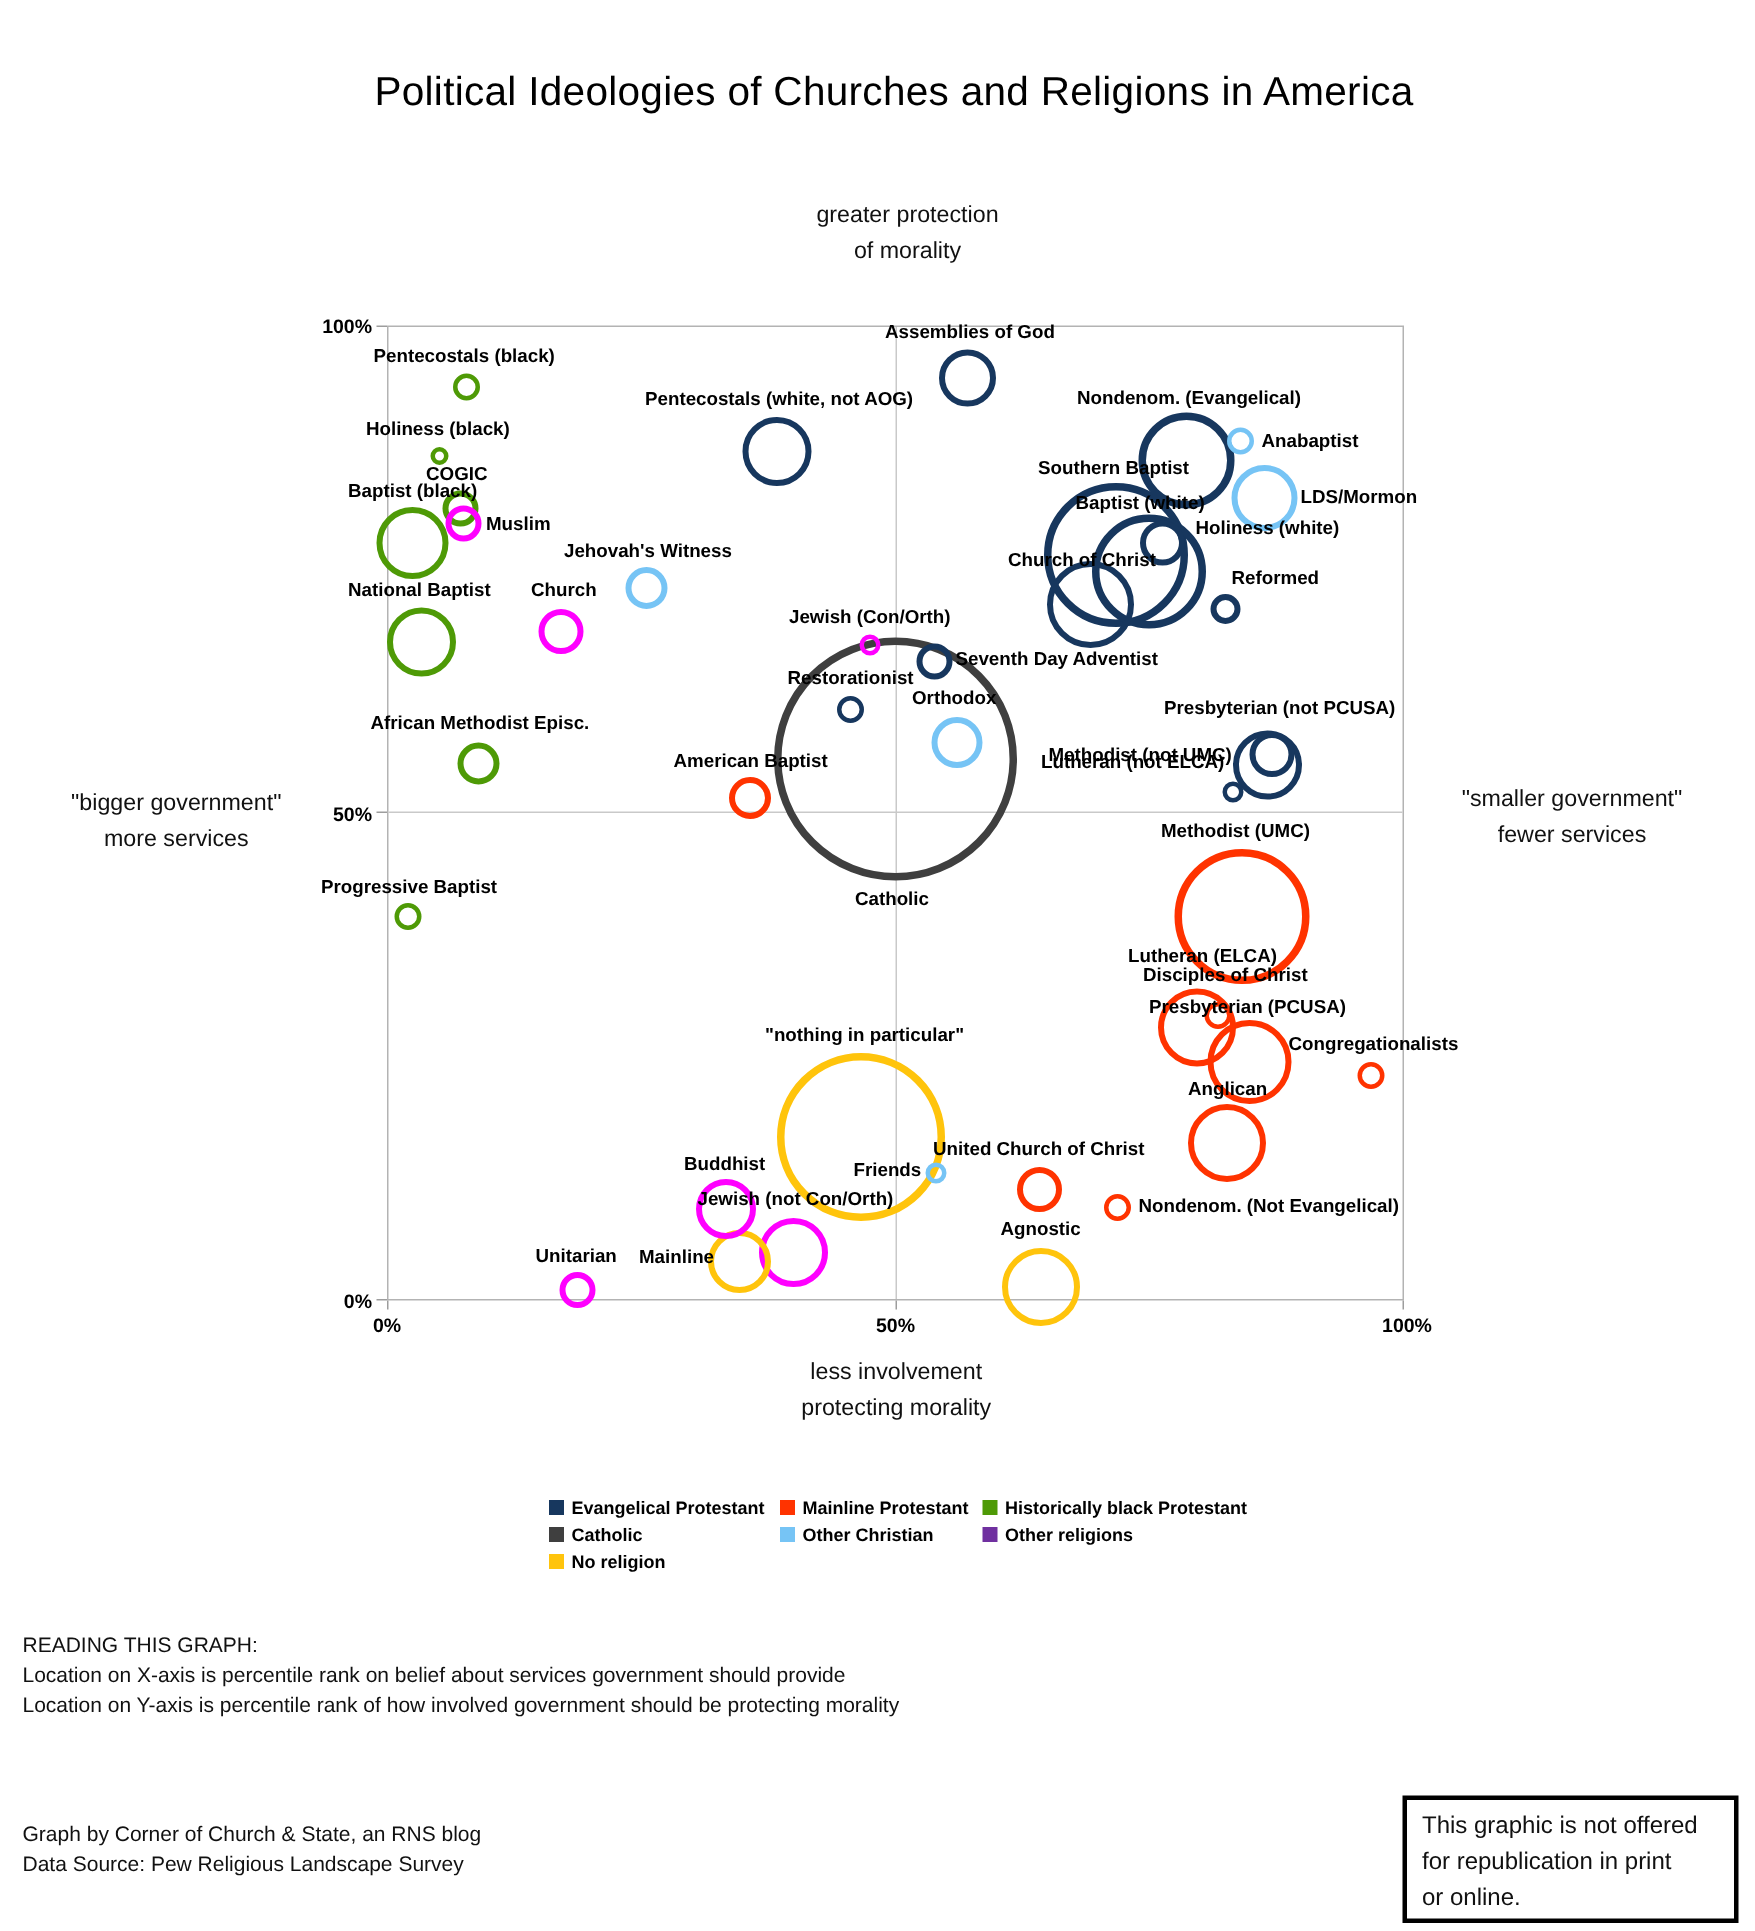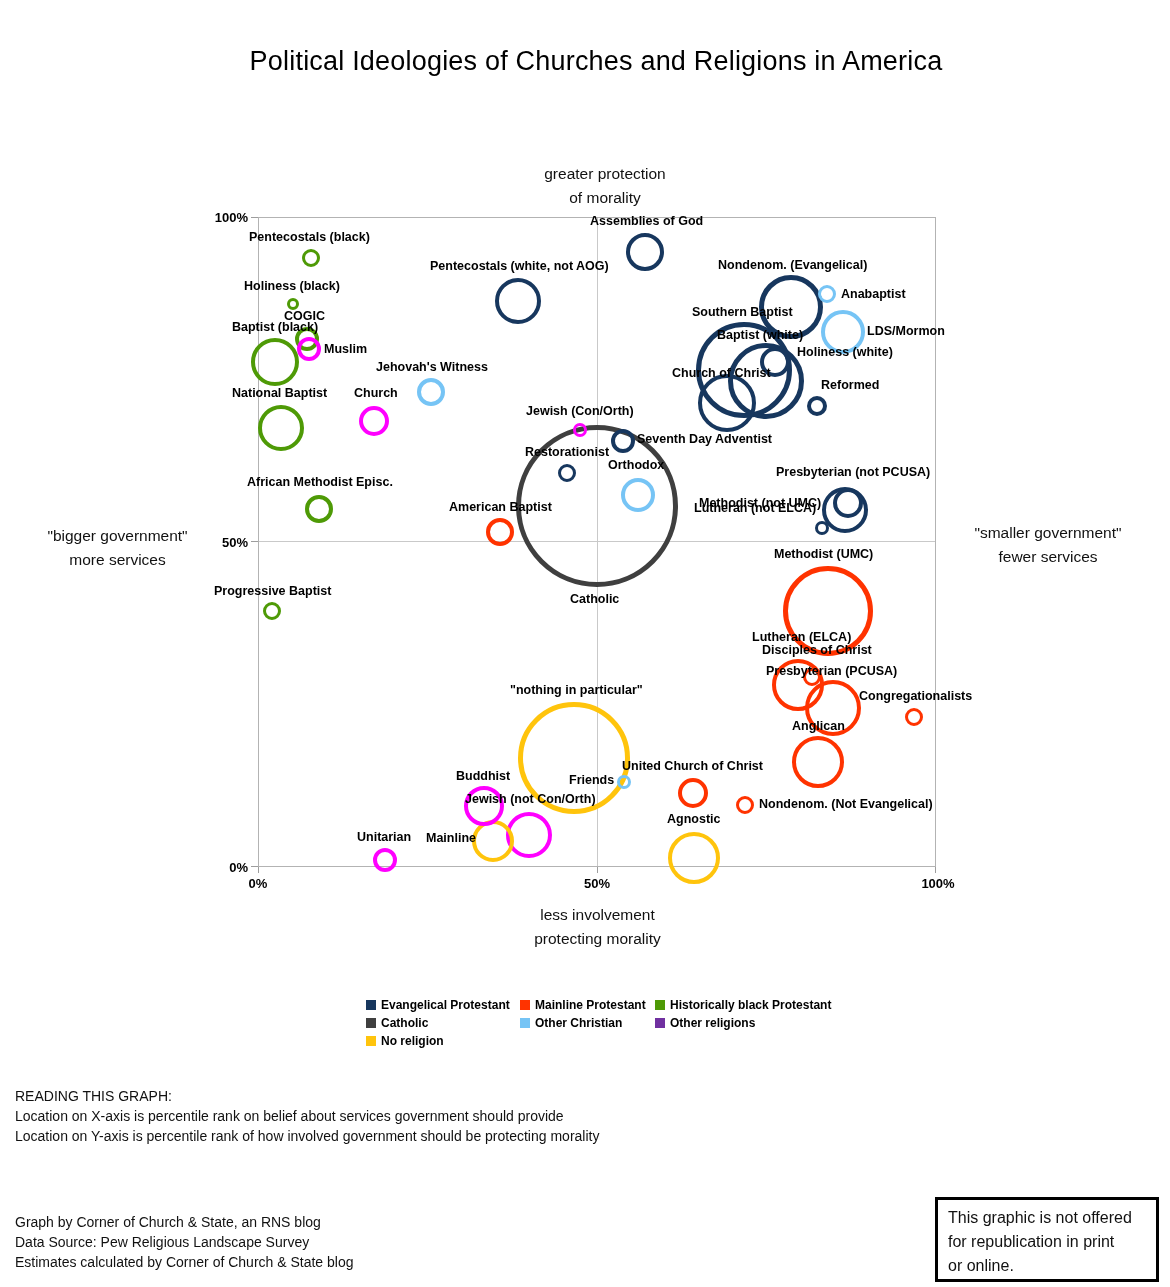--- a/index.html
+++ b/index.html
@@ -26,21 +26,21 @@
               border:3px solid #000;box-sizing:border-box;padding:6px 0 0 10px;
               font-size:16px;line-height:24px;color:#111;background:#fff;}
 </style>
 </head>
 <body>
 
 <div class="canvas" id="canvas">
 
   <div class="title">Political Ideologies of Churches and Religions in America</div>
 
-  <div class="quad-label" style="left:450px;top:162px;width:310px;">
+  <div class="quad-label" style="left:450px;top:132px;width:310px;">
     <div>greater protection</div>
     <div>of morality</div>
   </div>
   <div class="quad-label" style="left:450px;top:903px;width:295px;">
     <div>less involvement</div>
     <div>protecting morality</div>
   </div>
   <div class="quad-label" style="left:15px;top:524px;width:205px;">
     <div>"bigger government"</div>
     <div>more services</div>
@@ -103,21 +103,20 @@
 
   <div class="notes">
     <div>READING THIS GRAPH:</div>
     <div>Location on X-axis is percentile rank on belief about services government should provide</div>
     <div>Location on Y-axis is percentile rank of how involved government should be protecting morality</div>
   </div>
 
   <div class="credits">
     <div>Graph by Corner of Church &amp; State, an RNS blog</div>
     <div>Data Source: Pew Religious Landscape Survey</div>
-    <div>Estimates calculated by Corner of Church &amp; State blog</div>
   </div>
 
   <div class="notice-box">
     <div>This graphic is not offered</div>
     <div>for republication in print</div>
     <div>or online.</div>
   </div>
 
 <div class="bubble" style="left: 626.138px; top: 233.1px; height: 38px; width: 38px; border-width: 4px; border-color: rgb(23, 55, 94); z-index: 111;"></div>
     <div class="bubble-label" style="left: 590px; top: 214px;">Assemblies of God</div>

